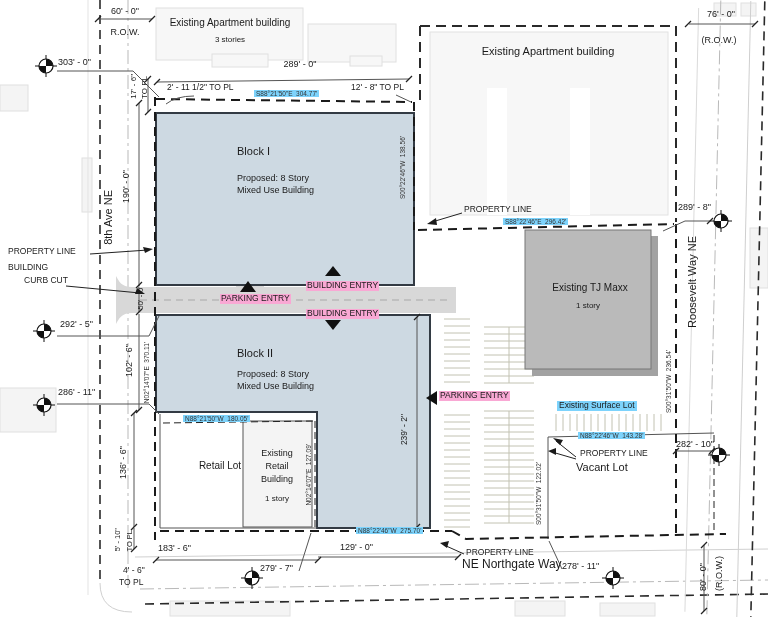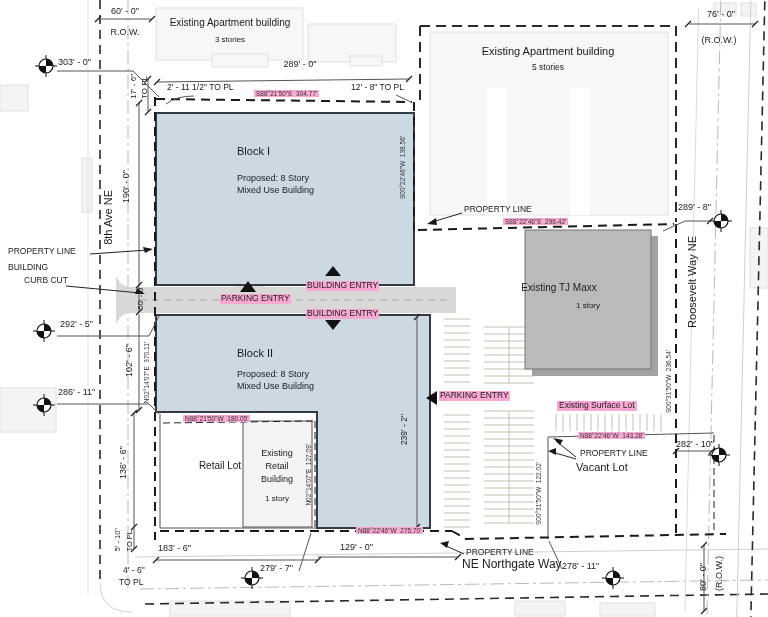--- a/index.html
+++ b/index.html
@@ -5,21 +5,21 @@
   body{margin:0;background:#fff}
   .plan{position:relative;width:768px;height:617px;background:#fff;overflow:hidden;
         font-family:"Liberation Sans",sans-serif;color:#1a1a1a}
   svg.geo{position:absolute;left:0;top:0}
   .lbl{position:absolute;white-space:nowrap;line-height:1.15;color:#1a1a1a}
   .vtext{writing-mode:vertical-rl;transform:rotate(180deg);transform-origin:center}
   .ctr{text-align:center}
   .t12{font-size:12px}.t11{font-size:11px}.t10{font-size:10px}.t9{font-size:9px}
   .t85{font-size:8.5px}.t8{font-size:8px}.t75{font-size:7.5px}
   .bear{font-size:6.5px;color:#333;white-space:pre}
-  .wbg{background:#f9a8d4;padding:0 2px}
+  .wbg{background:#7dd3fc;padding:0 2px}
   .entry{font-size:8.5px;background:#f9a8d4;padding:0 1px}
 </style>
 </head>
 <body>
 
 <div class="plan">
 
 <svg class="geo" width="768" height="617" viewBox="0 0 768 617">
   <defs>
     <g id="cmp">
@@ -177,21 +177,20 @@
 <div class="lbl t9 ctr" style="left:96px;top:6px;width:58px">60' - 0"</div>
 <div class="lbl t9 ctr" style="left:100px;top:27px;width:50px">R.O.W.</div>
 <div class="lbl t10 ctr" style="left:158px;top:17px;width:144px">Existing Apartment building</div>
 <div class="lbl t8 ctr" style="left:158px;top:35px;width:144px">3 stories</div>
 <div class="lbl t9" style="left:58px;top:57px">303' - 0"</div>
 <div class="lbl t9 ctr" style="left:255px;top:59px;width:90px">289' - 0"</div>
 <div class="lbl t85" style="left:167px;top:83px">2' - 11 1/2" TO PL</div>
 <div class="lbl bear wbg" style="left:254px;top:90px">S88°21'50"E  304.77'</div>
 <div class="lbl t85" style="left:351px;top:83px">12' - 8" TO PL</div>
 <div class="lbl t11 ctr" style="left:448px;top:45px;width:200px">Existing Apartment building</div>
-<div class="lbl t85 ctr" style="left:448px;top:63px;width:200px">5 stories</div>
 <div class="lbl t9 ctr" style="left:690px;top:9px;width:62px">76' - 0"</div>
 <div class="lbl t9 ctr" style="left:686px;top:35px;width:66px">(R.O.W.)</div>
 
 <div class="lbl t11" style="left:237px;top:145px">Block I</div>
 <div class="lbl t9" style="left:237px;top:173px">Proposed: 8 Story</div>
 <div class="lbl t9" style="left:237px;top:185px">Mixed Use Building</div>
 
 <div class="lbl vtext t8" style="left:129px;top:74px">17' - 6"</div>
 <div class="lbl vtext t8" style="left:140px;top:76px">TO PL</div>
 <div class="lbl vtext t11" style="left:102px;top:190px">8th Ave NE</div>
@@ -199,21 +198,21 @@
 <div class="lbl vtext bear" style="left:399px;top:136px">S00°22'46"W  138.56'</div>
 
 <div class="lbl t85" style="left:8px;top:247px">PROPERTY LINE</div>
 <div class="lbl t85" style="left:8px;top:263px">BUILDING</div>
 <div class="lbl t85" style="left:24px;top:276px">CURB CUT</div>
 <div class="lbl vtext t8" style="left:136px;top:285px">50' - 0"</div>
 
 <div class="lbl t85" style="left:464px;top:205px">PROPERTY LINE</div>
 <div class="lbl bear wbg" style="left:503px;top:218px">S88°22'46"E  296.42'</div>
 <div class="lbl t9" style="left:678px;top:202px">289' - 8"</div>
-<div class="lbl t10 ctr" style="left:496px;top:282px;width:126px">Existing TJ Maxx</div>
+<div class="lbl t10 ctr" style="left:527px;top:282px;width:126px">Existing TJ Maxx</div>
 <div class="lbl t8 ctr" style="left:525px;top:301px;width:126px">1 story</div>
 <div class="lbl vtext t11" style="left:686px;top:236px">Roosevelt Way NE</div>
 <div class="lbl vtext bear" style="left:665px;top:350px">S00°31'50"W  236.54'</div>
 
 <div class="lbl entry" style="left:306px;top:281px">BUILDING ENTRY</div>
 <div class="lbl entry" style="left:220px;top:294px">PARKING ENTRY</div>
 <div class="lbl entry" style="left:306px;top:309px">BUILDING ENTRY</div>
 
 <div class="lbl t9" style="left:60px;top:319px">292' - 5"</div>
 <div class="lbl t11" style="left:237px;top:347px">Block II</div>

